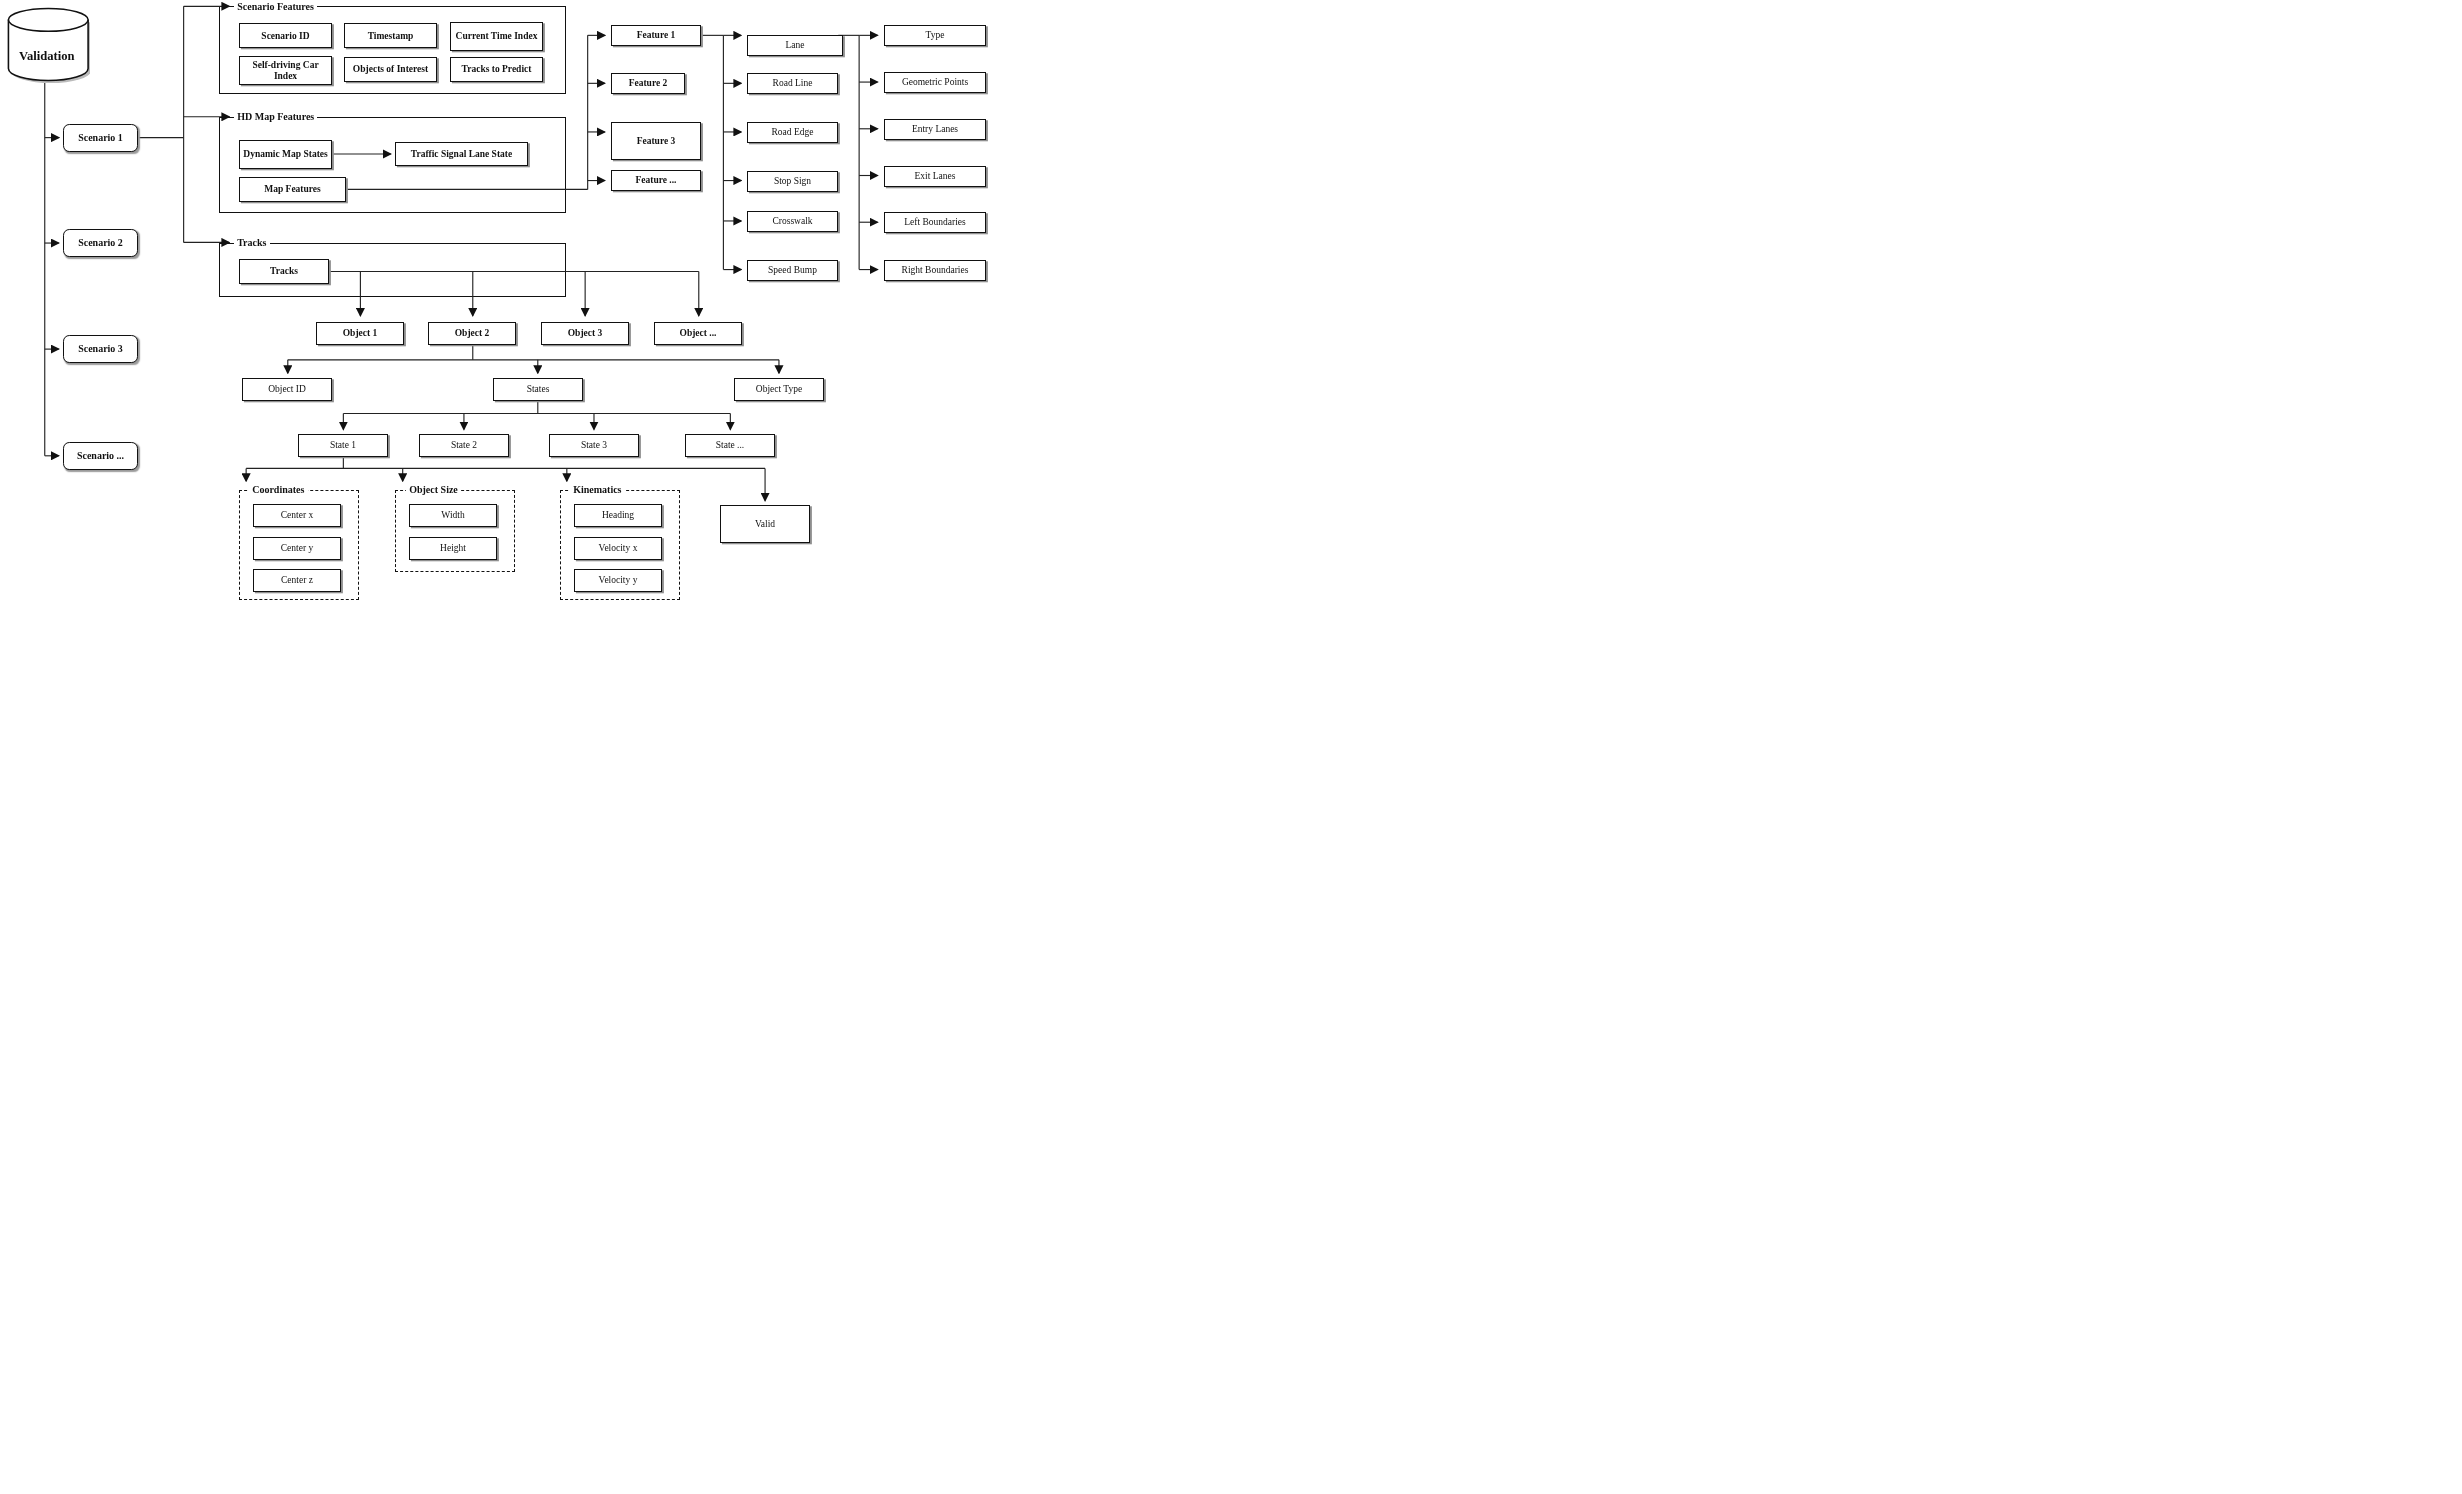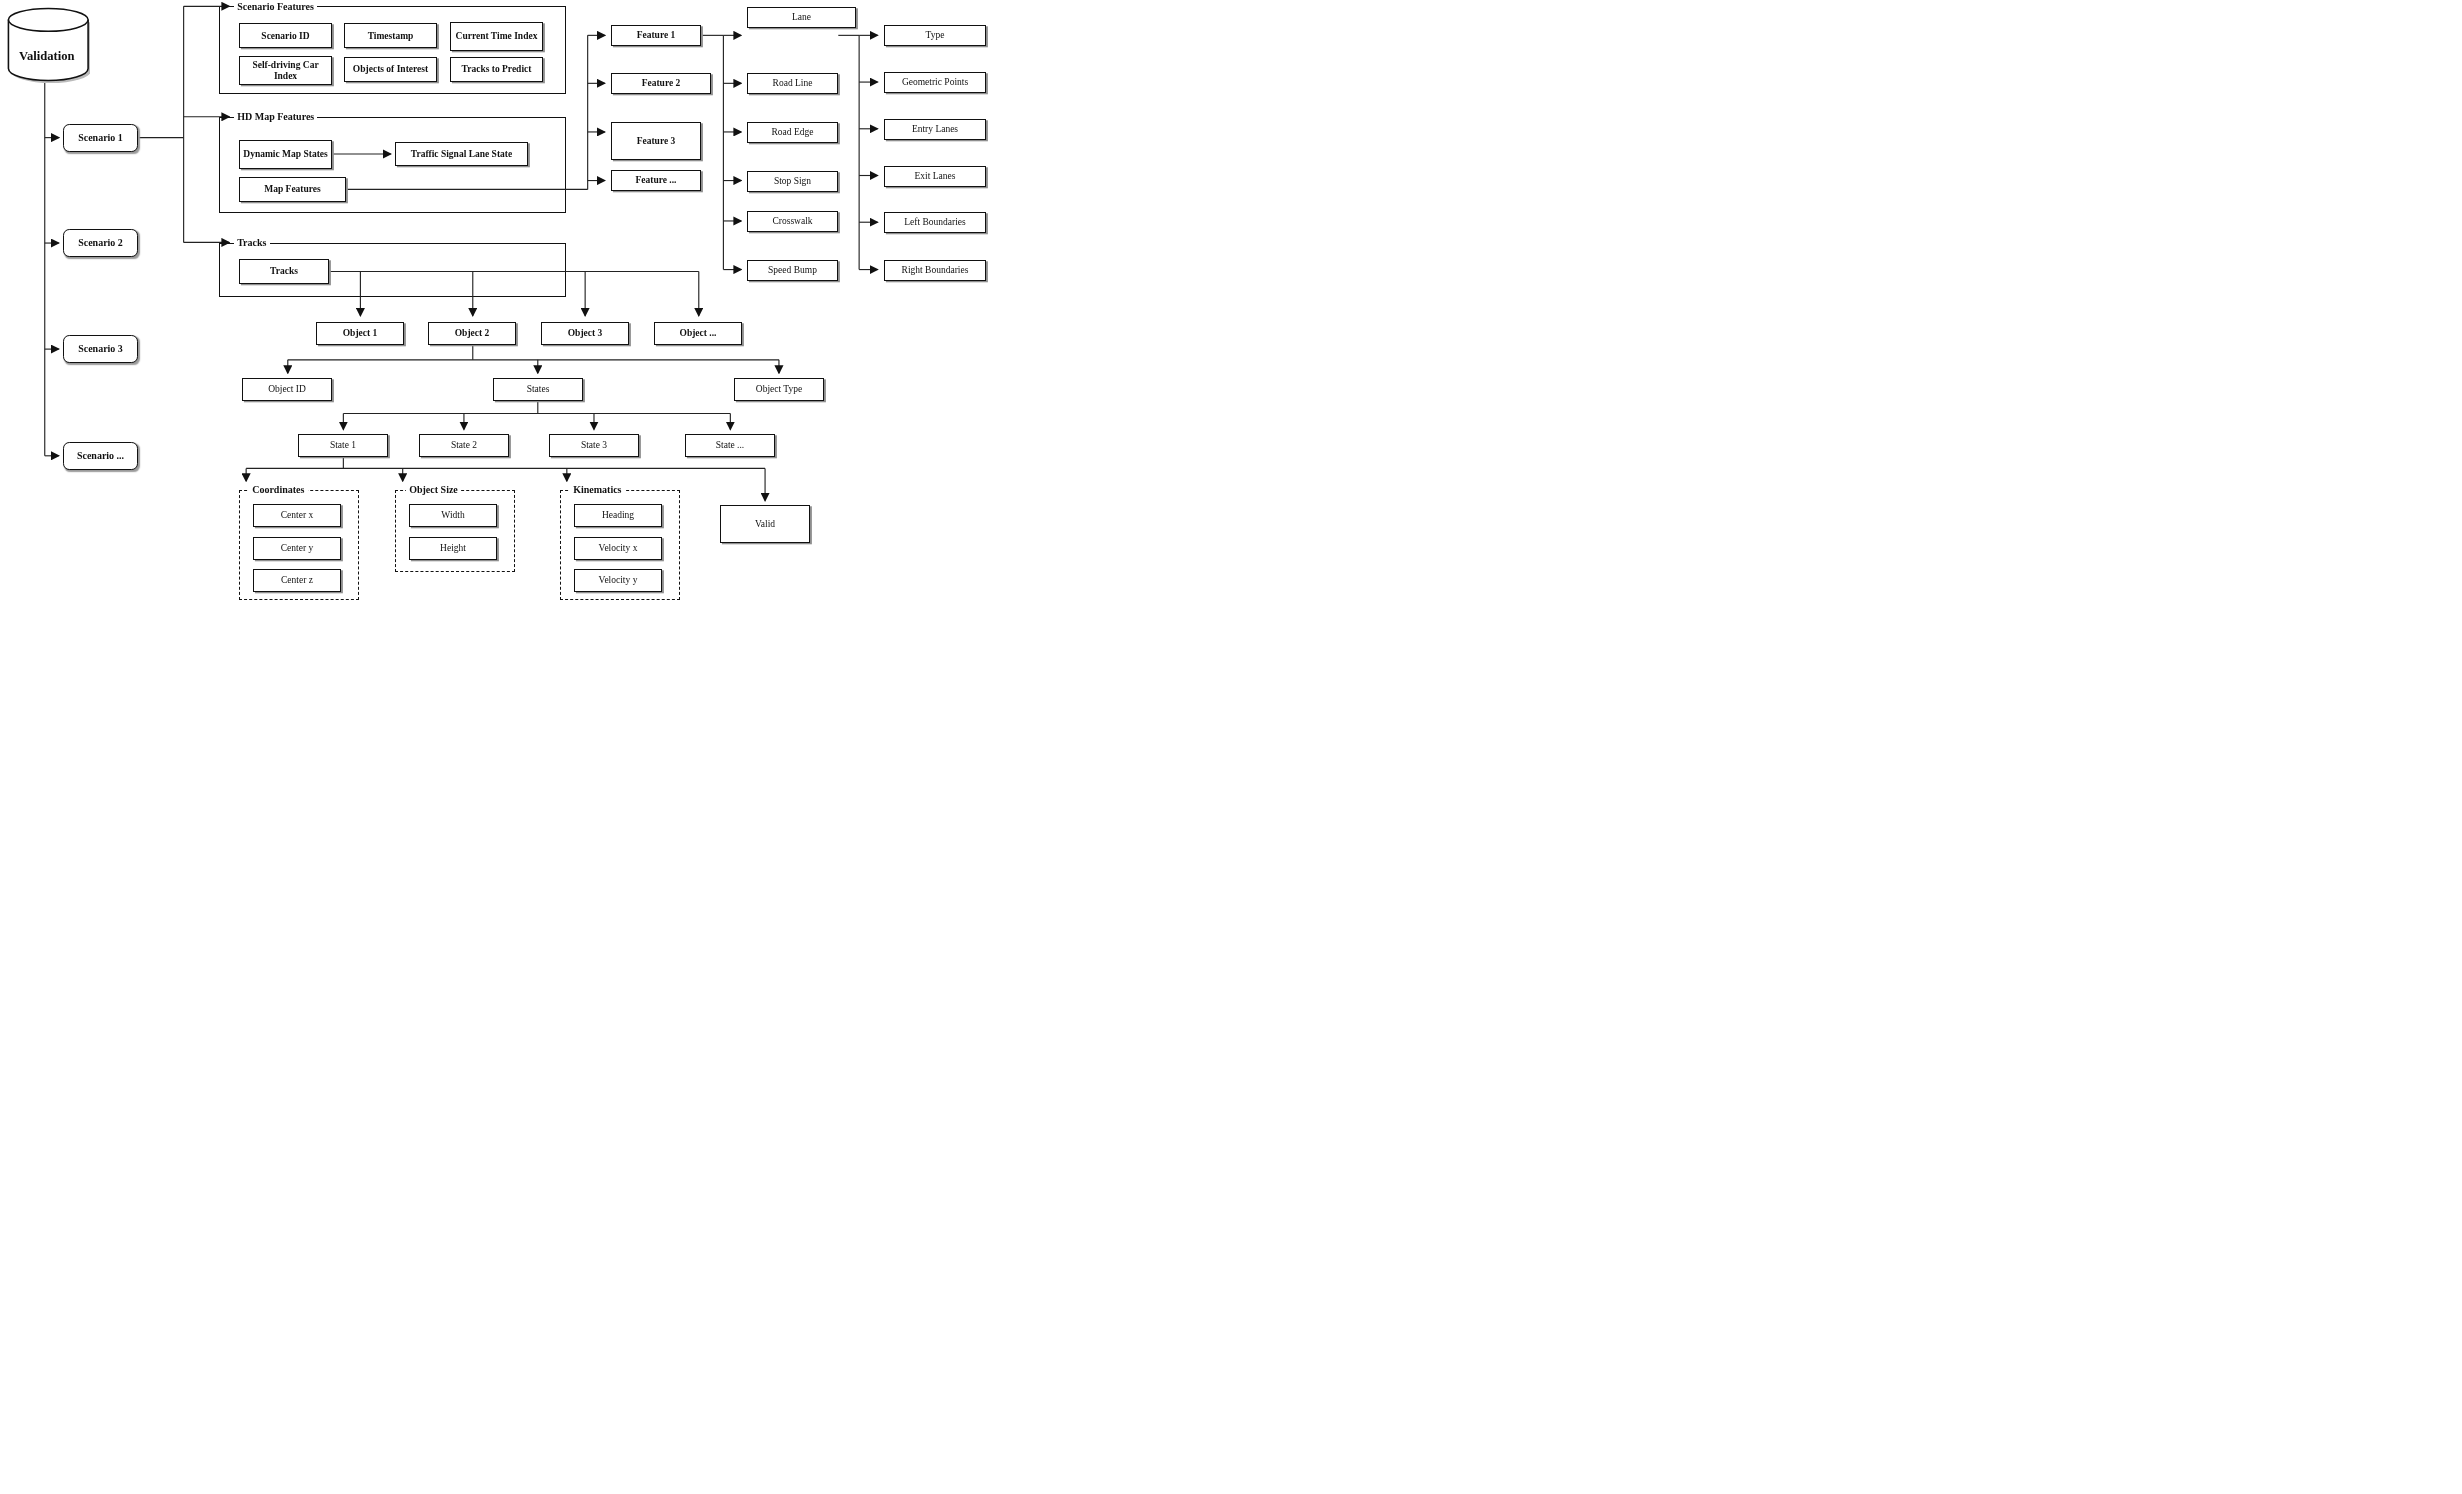--- a/index.html
+++ b/index.html
@@ -143,25 +143,25 @@
   <div class="group-label" style="left:234px;top:111px;">HD Map Features</div>
   <div class="box bold" style="left:239px;top:140px;width:93px;height:29px;">Dynamic Map States</div>
   <div class="box bold" style="left:395px;top:142px;width:133px;height:24px;">Traffic Signal Lane State</div>
   <div class="box bold" style="left:239px;top:177px;width:107px;height:25px;">Map Features</div>
 
   <div class="group" style="left:219px;top:243px;width:347px;height:54px;"></div>
   <div class="group-label" style="left:234px;top:237px;">Tracks</div>
   <div class="box bold" style="left:239px;top:259px;width:90px;height:25px;">Tracks</div>
 
   <div class="box bold" style="left:611px;top:25px;width:90px;height:21px;">Feature 1</div>
-  <div class="box bold" style="left:611px;top:73px;width:100px;height:21px;">Feature 2</div>
+  <div class="box bold" style="left:611px;top:73px;width:74px;height:21px;">Feature 2</div>
   <div class="box bold" style="left:611px;top:122px;width:90px;height:38px;text-align:right;">Feature 3</div>
   <div class="box bold" style="left:611px;top:170px;width:90px;height:21px;">Feature ...</div>
 
-  <div class="box" style="left:747px;top:7px;width:109px;height:21px;text-align:right;">Lane</div>
+  <div class="box" style="left:747px;top:35px;width:96px;height:21px;text-align:right;">Lane</div>
   <div class="box" style="left:747px;top:73px;width:91px;height:21px;">Road Line</div>
   <div class="box" style="left:747px;top:122px;width:91px;height:21px;">Road Edge</div>
   <div class="box" style="left:747px;top:171px;width:91px;height:21px;">Stop Sign</div>
   <div class="box" style="left:747px;top:211px;width:91px;height:21px;">Crosswalk</div>
   <div class="box" style="left:747px;top:260px;width:91px;height:21px;">Speed Bump</div>
 
   <div class="box" style="left:884px;top:25px;width:102px;height:21px;">Type</div>
   <div class="box" style="left:884px;top:72px;width:102px;height:21px;">Geometric Points</div>
   <div class="box" style="left:884px;top:119px;width:102px;height:21px;">Entry Lanes</div>
   <div class="box" style="left:884px;top:166px;width:102px;height:21px;">Exit Lanes</div>

